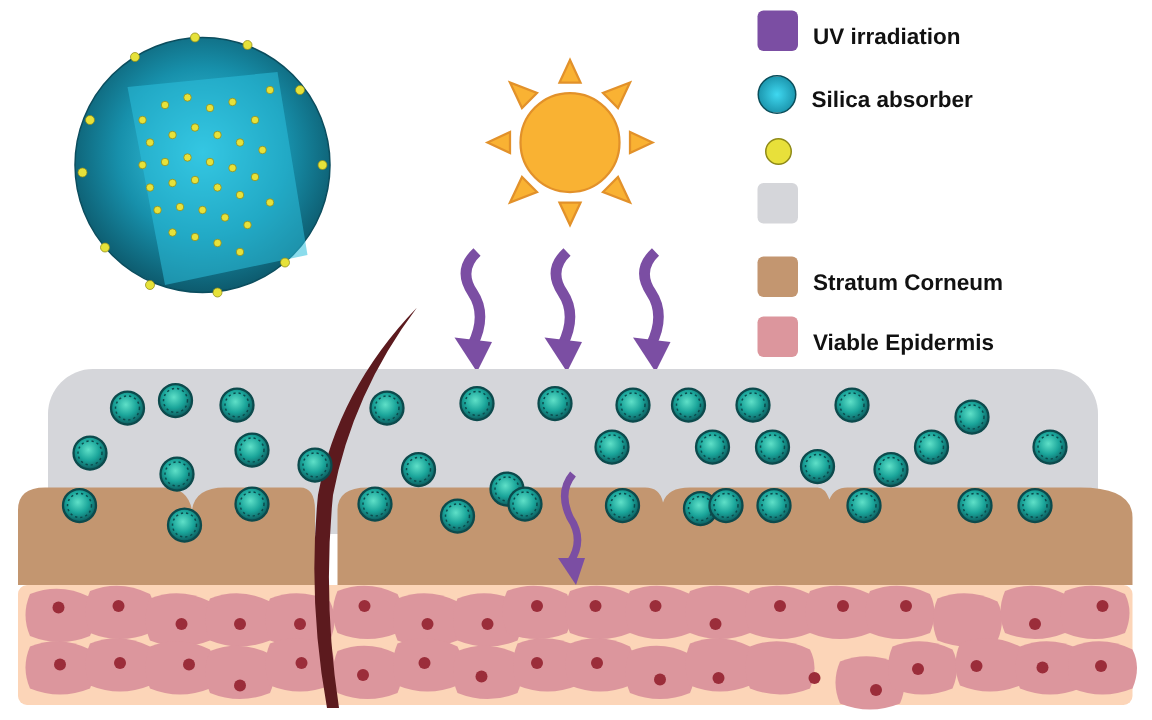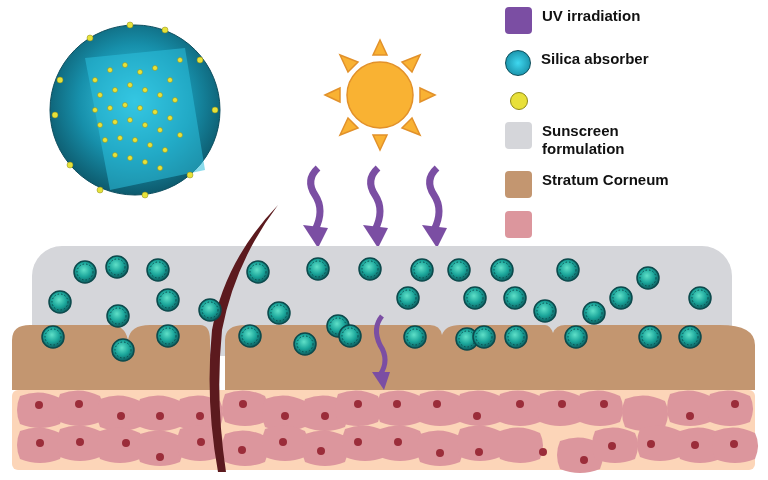--- a/index.html
+++ b/index.html
@@ -1,20 +1,20 @@
 <!DOCTYPE html>
 <html><head>
 <meta charset="utf-8">
 <style>
   html, body { margin: 0; padding: 0; background: #ffffff; }
   body { width: 768px; height: 480px; position: relative; overflow: hidden;
          font-family: "Liberation Sans", sans-serif; }
   #diagram { position: absolute; left: 0; top: 0; width: 768px; height: 480px; }
   .legend { position: absolute; left: 505px; top: 4px; width: 260px; }
-  .legend-item { position: absolute; left: 0; display: flex; align-items: flex-start; }
+  .legend-item { position: absolute; left: 0; display: flex; align-items: flex-end; }
   .legend-label { font-weight: bold; font-size: 15px; color: #111; line-height: 18px; }
   .swatch { width: 27px; height: 27px; border-radius: 4px; margin-right: 10px; flex-shrink: 0; }
 </style>
 </head>
 <body>
 
 <svg id="diagram" viewBox="0 0 768 480" xmlns="http://www.w3.org/2000/svg">
   <defs>
     <radialGradient id="vesGrad" cx="45%" cy="40%" r="60%">
       <stop offset="0%" stop-color="#5fe0c8"></stop>
@@ -245,22 +245,22 @@
   </div>
   <div class="legend-item" style="top:46px">
     <div class="swatch" style="border-radius:50%;background:radial-gradient(circle,#3fd8f0,#0f7e96);border:1px solid #0a4d5a;width:24px;height:24px;"></div>
     <span class="legend-label">Silica absorber</span>
   </div>
   <div class="legend-item" style="top:88px">
     <div class="swatch" style="border-radius:50%;background:#e8e03a;border:1px solid #8f8a18;width:16px;height:16px;margin-left:5px;margin-right:14px;"></div>
   </div>
   <div class="legend-item" style="top:118px">
     <div class="swatch" style="background:#d5d6da"></div>
-    <span class="legend-label" style="width:110px">Sunscreen formulation</span>
   </div>
   <div class="legend-item" style="top:167px">
     <div class="swatch" style="background:#c39670"></div>
     <span class="legend-label">Stratum Corneum</span>
   </div>
   <div class="legend-item" style="top:207px">
     <div class="swatch" style="background:#dc969d"></div>
+    <span class="legend-label">Viable Epidermis</span>
   </div>
 </div>
 
 </body></html>

